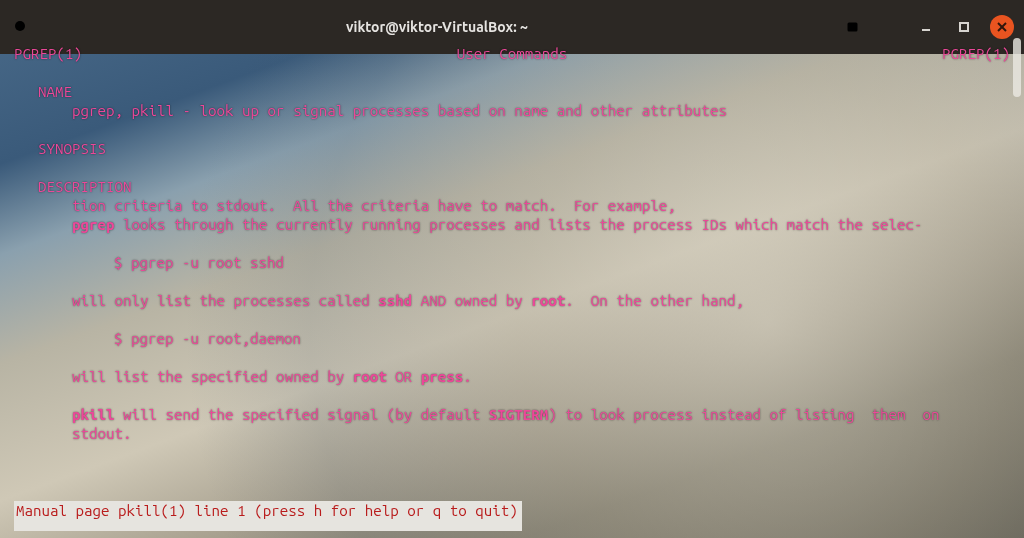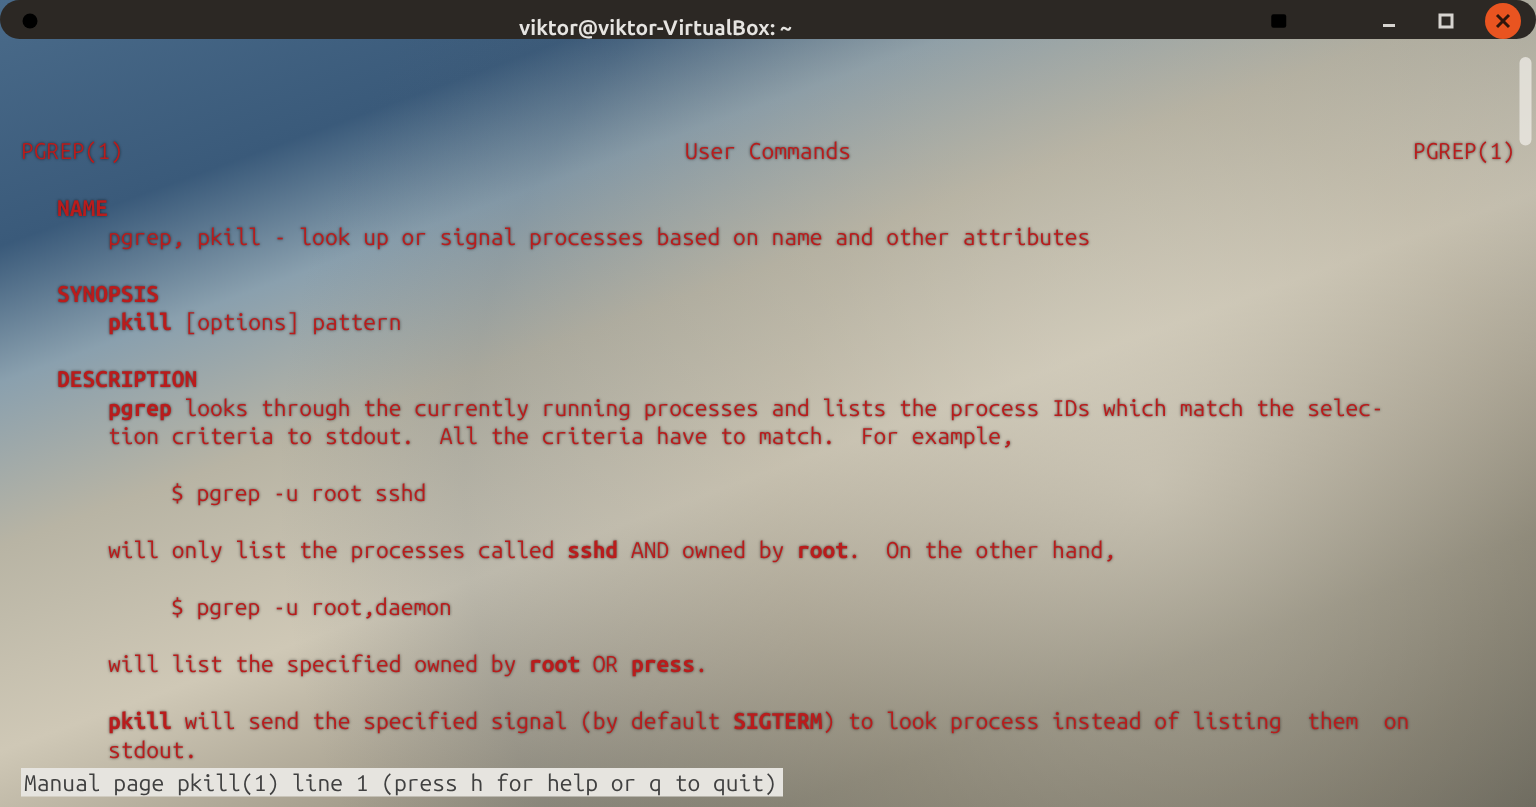--- a/index.html
+++ b/index.html
@@ -6,66 +6,64 @@
   html, body { margin:0; padding:0; width:1024px; height:538px; overflow:hidden; font-family:"Ubuntu Mono","DejaVu Sans Mono",Menlo,Consolas,monospace; }
   body {
     background:
       radial-gradient(circle at 75% 60%, rgba(220,215,200,0.55) 0%, rgba(180,175,160,0.35) 30%, rgba(80,95,110,0.15) 55%, rgba(30,60,100,0.0) 70%),
       linear-gradient(160deg, #4a6b8a 0%, #3a5a7a 18%, #8aa0ae 28%, #b8b4a4 40%, #cfc8b6 55%, #a69f8e 68%, #7d7868 80%, #5e5a4d 100%);
     color:#fff;
   }
 
   
   .titlebar {
-    height:26px;
+    height:54px;
     background:#2c2824;
     display:flex;
-    align-items:flex-end;
+    align-items:center;
     padding:0 10px;
     color:#e6e4e1;
     font-family:"Ubuntu","DejaVu Sans",sans-serif;
     font-size:14px;
-    border-radius:15px;
   }
   .titlebar .left-group { display:flex; align-items:center; gap:18px; }
   .titlebar .center { flex:1; text-align:center; font-weight:600; }
   .titlebar .right-group { display:flex; align-items:center; gap:14px; }
   .tb-btn { width:24px; height:24px; display:flex; align-items:center; justify-content:center; border-radius:50%; }
   .tb-btn svg { stroke:#d7d4d0; stroke-width:2; fill:none; }
   .close-btn { background:#e95420; }
   .close-btn svg { stroke:#30160c; }
   .max-btn, .min-btn, .menu-btn, .new-tab-btn, .search-btn { }
   .flat-btn { width:22px; height:22px; display:flex; align-items:center; justify-content:center; }
 
   
   .terminal {
     position:absolute;
     top:38px; left:0; right:0; bottom:0;
     padding:6px 14px 0 14px;
     font-size:15.2px;
     line-height:19px;
-    color:#b91c1c;
+    color:#ec4899;
     text-shadow:0 0 2px rgba(0,0,0,0.6);
-    margin-top:47px;
   }
   .manheader { display:flex; justify-content:space-between; }
-  .sect { font-weight:700;padding-left:24px; }
+  .sect { font-weight:400;padding-left:24px; }
   .b { font-weight:700; }
   .indent1 { padding-left:58px; }
   .indent2 { padding-left:100px; }
   .line { white-space:pre; }
 
   .statusbar {
     position:absolute;
     left:14px; bottom:7px;
-    height:19px;
+    height:30px;
     font-size:15.2px;
     line-height:19px;
     background:#e6e4df;
-    color:#404040;
+    color:#b91c1c;
     padding:0 4px 0 2px;
     white-space:pre;
   }
 
   .scroll-track {
     position:absolute;
     top:38px; right:3px; bottom:5px;
     width:8px;
     border-radius:4px;
   }
@@ -128,25 +126,24 @@
   <div class="manheader">
     <span>PGREP(1)</span>
     <span>User Commands</span>
     <span>PGREP(1)</span>
   </div>
   <div class="line">&nbsp;</div>
   <div class="line sect">NAME</div>
   <div class="line indent1">pgrep, pkill - look up or signal processes based on name and other attributes</div>
   <div class="line">&nbsp;</div>
   <div class="line sect">SYNOPSIS</div>
-  <div class="line indent1"><span class="b">pkill</span><span> [options] pattern</span></div>
   <div class="line">&nbsp;</div>
   <div class="line sect">DESCRIPTION</div>
+  <div class="line indent1">tion criteria to stdout.  All the criteria have to match.  For example,</div>
   <div class="line indent1"><span class="b">pgrep</span><span> looks through the currently running processes and lists the process IDs which match the selec-</span></div>
-  <div class="line indent1">tion criteria to stdout.  All the criteria have to match.  For example,</div>
   <div class="line">&nbsp;</div>
   <div class="line indent2">$ pgrep -u root sshd</div>
   <div class="line">&nbsp;</div>
   <div class="line indent1"><span>will only list the processes called </span><span class="b">sshd</span><span> AND owned by </span><span class="b">root</span><span>.  On the other hand,</span></div>
   <div class="line">&nbsp;</div>
   <div class="line indent2">$ pgrep -u root,daemon</div>
   <div class="line">&nbsp;</div>
   <div class="line indent1"><span>will list the specified owned by </span><span class="b">root</span><span> OR </span><span class="b">press</span><span>.</span></div>
   <div class="line">&nbsp;</div>
   <div class="line indent1"><span class="b">pkill</span><span> will send the specified signal (by default </span><span class="b">SIGTERM</span><span>) to look process instead of listing  them  on</span></div>

